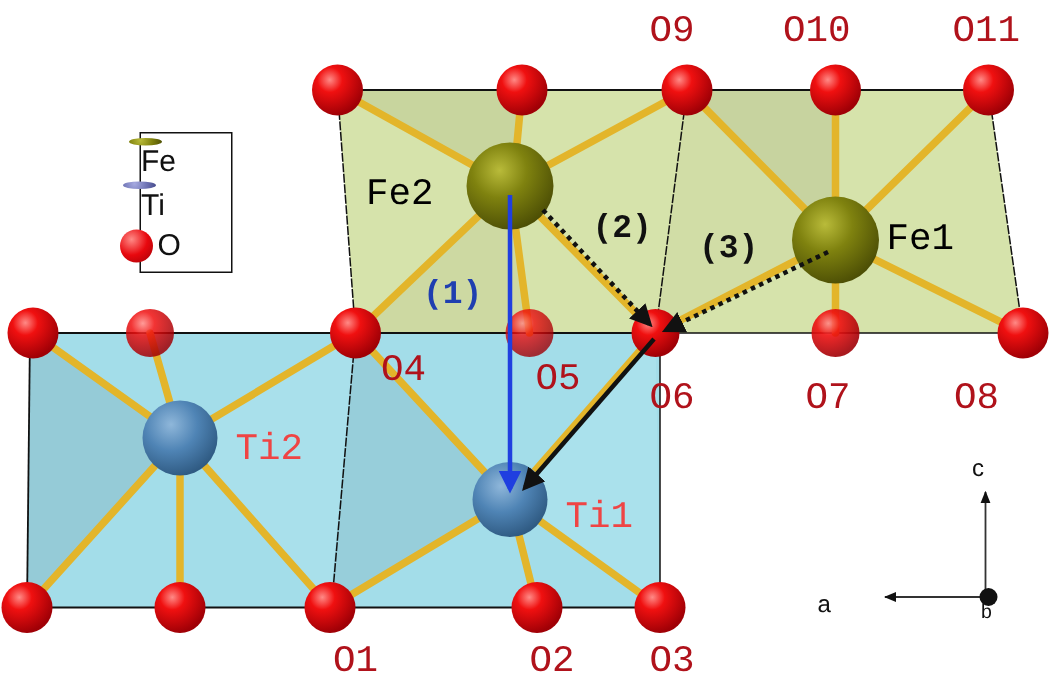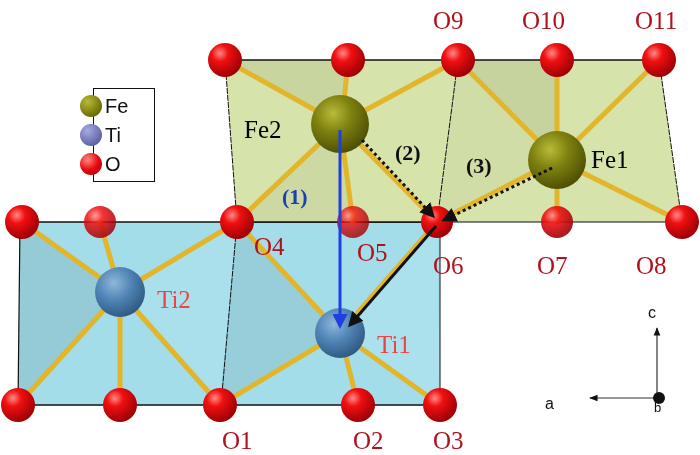--- a/index.html
+++ b/index.html
@@ -1,19 +1,19 @@
 <!DOCTYPE html>
 <html><head>
 <meta charset="utf-8">
 <style>
   html,body{margin:0;padding:0;background:#ffffff;}
   body{width:700px;height:455px;overflow:hidden;position:relative;font-family:"Liberation Serif","DejaVu Serif",serif;}
   #stage{position:absolute;left:0;top:0;width:700px;height:455px;}
   svg{position:absolute;left:0;top:0;}
-  .lbl{position:absolute;font-family:Liberation Serif, serif;white-space:nowrap;line-height:1;}
+  .lbl{position:absolute;font-family:Liberation Mono, monospace;white-space:nowrap;line-height:1;}
   .olbl{color:#b0121b;font-size:25px;}
   .fe{color:#000000;font-size:25px;}
   .ti{color:#ef4444;font-size:25px;}
   .path-lbl{font-size:22px;font-weight:bold;}
   .legend{position:absolute;left:93px;top:88px;width:60px;height:92px;border:1.5px solid #111;background:#fff;}
   .legend-row{position:absolute;left:0;height:28px;display:flex;align-items:center;}
   .legend-dot{width:22px;height:22px;border-radius:50%;margin-left:-14px;margin-right:3px;}
   .legend-txt{font-family:"Liberation Sans","DejaVu Sans",sans-serif;font-size:20px;color:#111;}
   .axis-lbl{position:absolute;font-family:"Liberation Sans","DejaVu Sans",sans-serif;font-size:16px;color:#111;}
 </style>
@@ -143,25 +143,25 @@
   </g>
 
   <g>
     <line x1="657" y1="398" x2="657" y2="328" stroke="#333" stroke-width="1.2" marker-end="url(#axArr)"></line>
     <line x1="657" y1="398" x2="590" y2="398" stroke="#333" stroke-width="1.2" marker-end="url(#axArr)"></line>
     <circle cx="659" cy="398" r="6" fill="#111"></circle>
   </g>
 </svg>
 
 <div class="legend">
-  <div class="legend-row" style="top:3px;">
+  <div class="legend-row" style="top:3px;flex-direction:column;">
     <span class="legend-dot" style="background:radial-gradient(circle at 35% 30%,#b9bb3a,#7d7f0c 55%,#4d4f05);"></span>
     <span class="legend-txt">Fe</span>
   </div>
-  <div class="legend-row" style="top:32px;">
+  <div class="legend-row" style="top:32px;flex-direction:column;">
     <span class="legend-dot" style="background:radial-gradient(circle at 35% 30%,#a6aae0,#6f74b5 55%,#454a8a);"></span>
     <span class="legend-txt">Ti</span>
   </div>
   <div class="legend-row" style="top:61px;">
     <span class="legend-dot" style="background:radial-gradient(circle at 35% 30%,#ff8a86,#e8080e 50%,#a00006);"></span>
     <span class="legend-txt">O</span>
   </div>
 </div>
 
 <span class="lbl fe" style="left:244px;top:117px;">Fe2</span>

